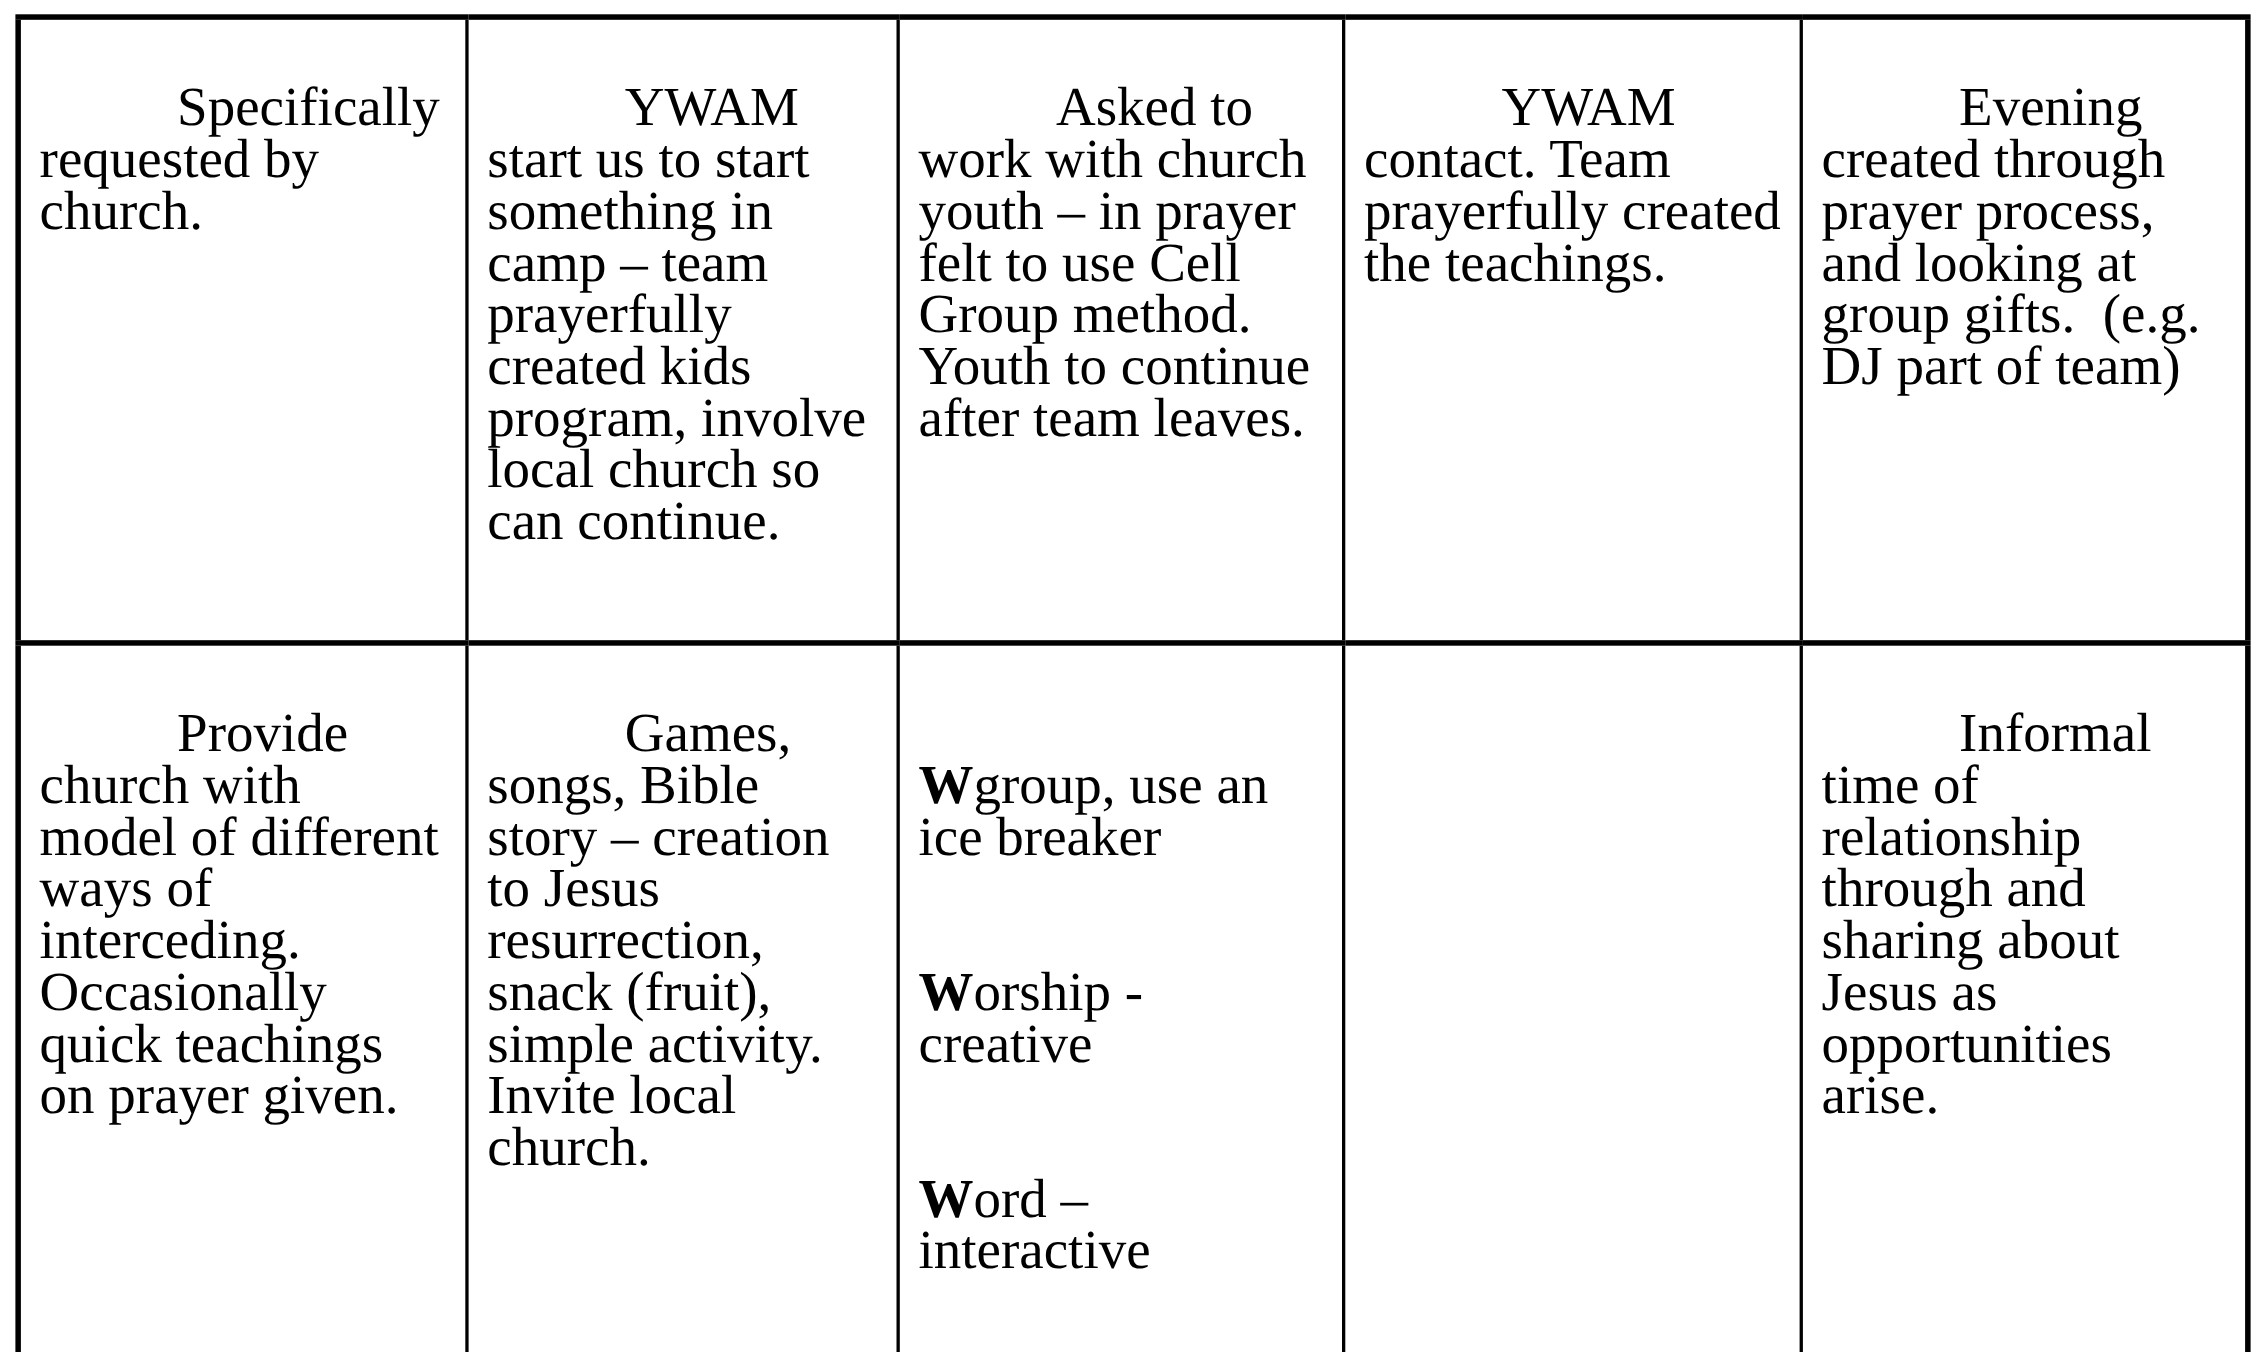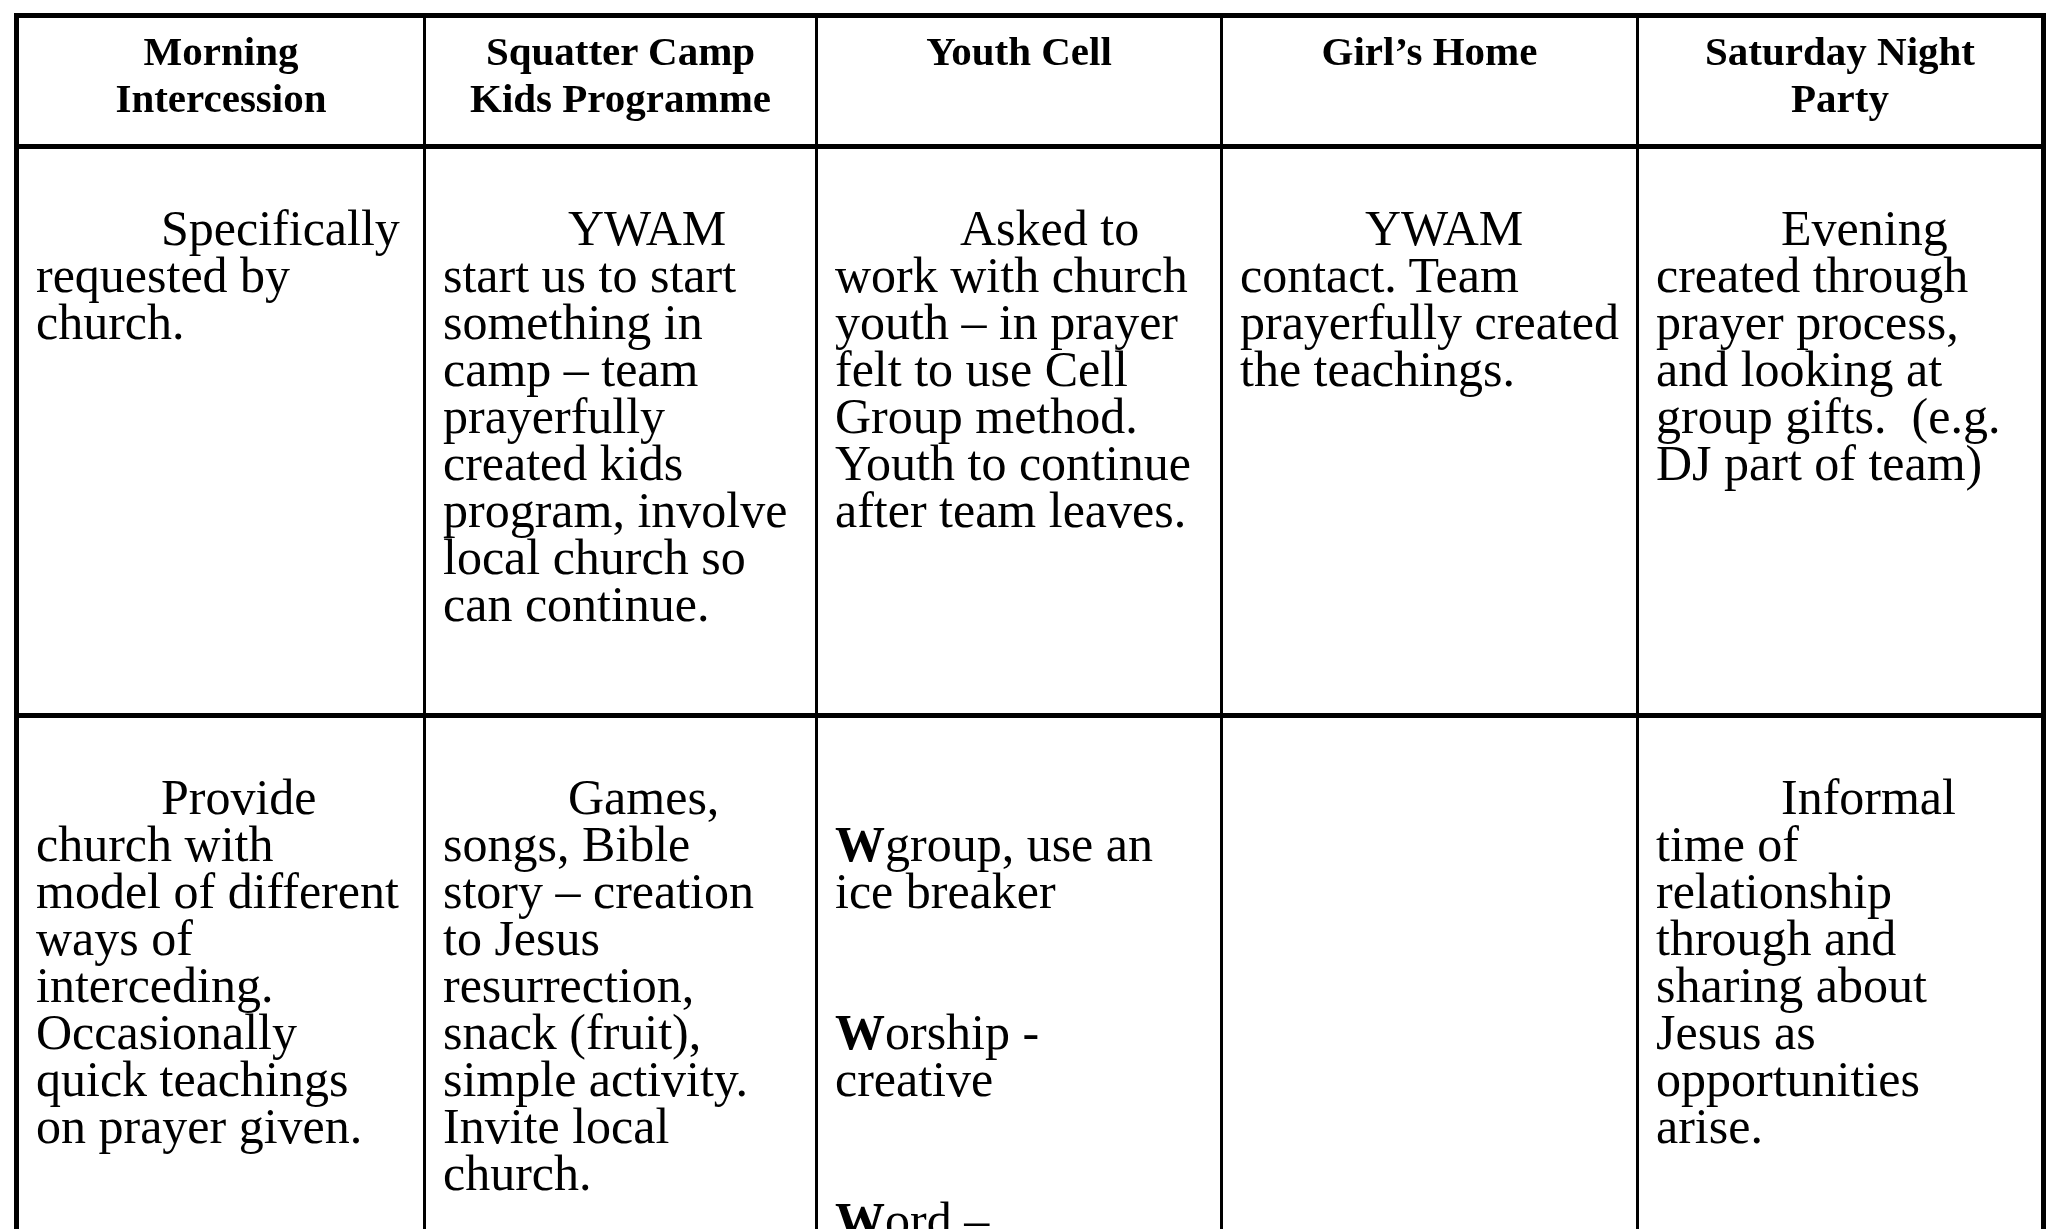--- a/index.html
+++ b/index.html
@@ -62,27 +62,20 @@
 <div class="page">
   <table class="doc-table">
     <colgroup>
       <col style="width:408px">
       <col style="width:392px">
       <col style="width:405px">
       <col style="width:416px">
       <col style="width:406px">
     </colgroup>
     <tbody>
-      <tr class="header-row">
-        <th>Morning Intercession</th>
-        <th>Squatter Camp Kids Programme</th>
-        <th>Youth Cell</th>
-        <th>Girl’s Home</th>
-        <th>Saturday Night Party</th>
-      </tr>
       <tr class="body-row-1">
         <td>
           <span class="cell-text">Specifically requested by church.</span>
         </td>
         <td>
           <span class="cell-text">YWAM start us to start something in camp – team prayerfully created kids program, involve local church so can continue.</span>
         </td>
         <td>
           <span class="cell-text">Asked to work with church youth – in prayer felt to use Cell Group method. Youth to continue after team leaves.</span>
         </td>

